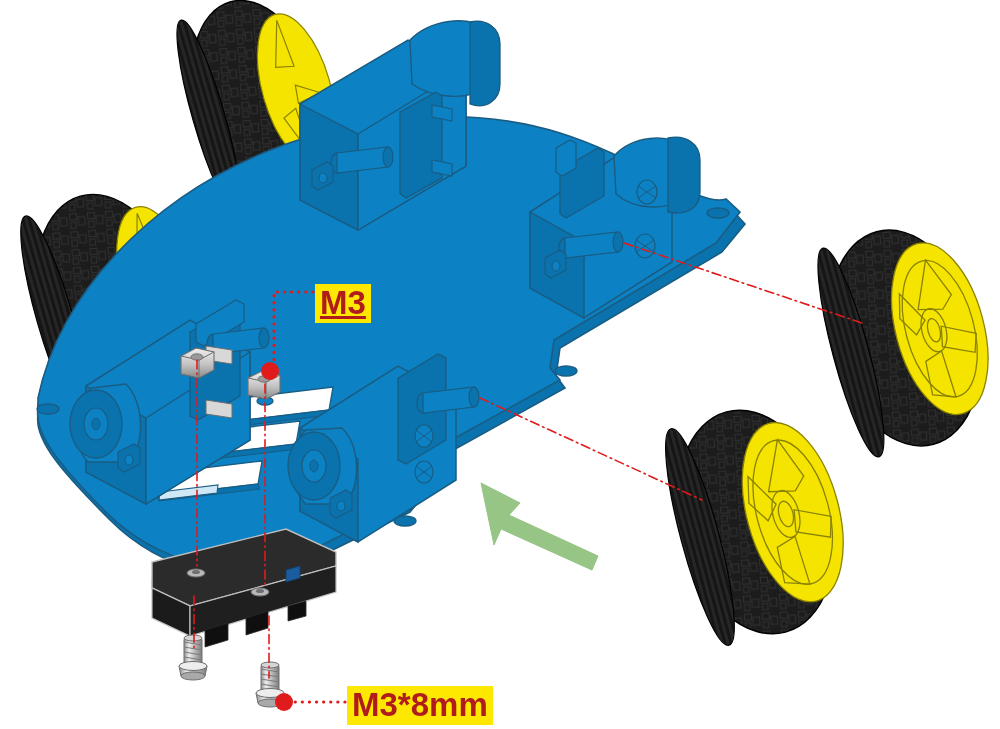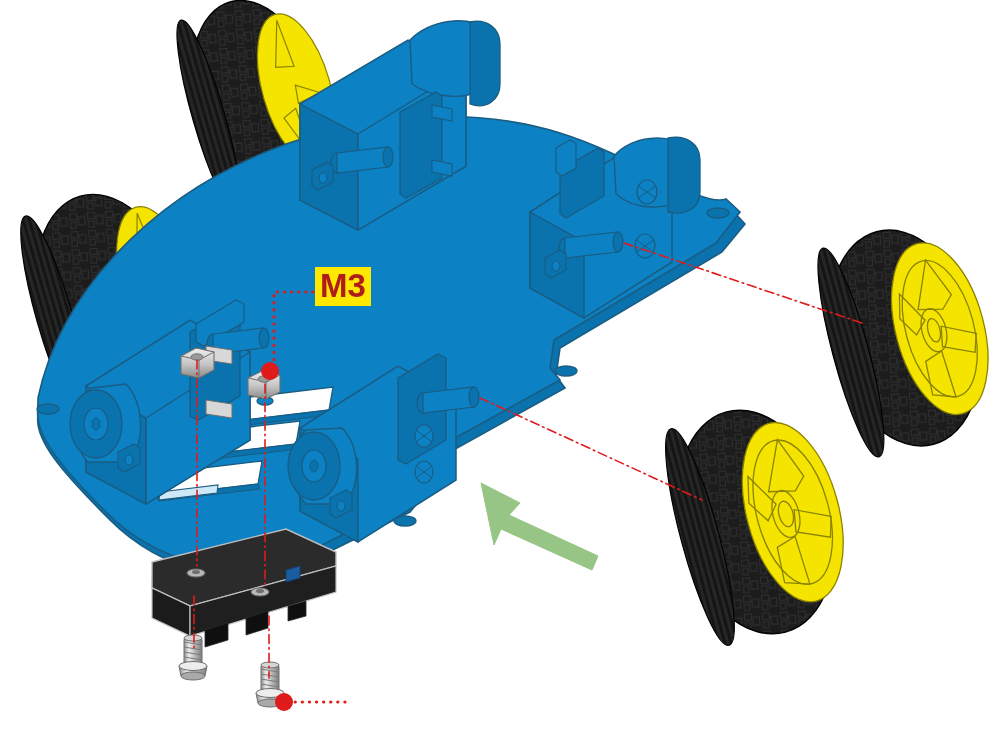--- a/index.html
+++ b/index.html
@@ -32,22 +32,23 @@
     font-family: "Liberation Sans", sans-serif;
     font-weight: bold;
     letter-spacing: 0px;
     line-height: 1.0;
     white-space: nowrap;
     padding: 2px 5px 4px 5px;
     box-sizing: border-box;
   }
   #callout-m3 {
     left: 315px;
-    top: 267px;
+    top: 284px;
     font-size: 33px;
+    text-decoration: underline;
   }
   #callout-m38mm {
     left: 347px;
     top: 686px;
     font-size: 33px;
   }
 </style>
 </head>
 <body>
 
@@ -425,14 +426,15 @@
 
     <g>
       <path d="M345 702 L293 702" fill="none" stroke="#E01B1B" stroke-width="3.2" stroke-dasharray="0.1 7" stroke-linecap="round"></path>
       <circle cx="284" cy="702" r="9" fill="#E01B1B"></circle>
     </g>
 
   </svg>
 
   <div class="callout" id="callout-m3">M3</div>
 
+  <div class="callout" id="callout-m38mm">M3*8mm</div>
 
 </div>
 
 </body></html>

